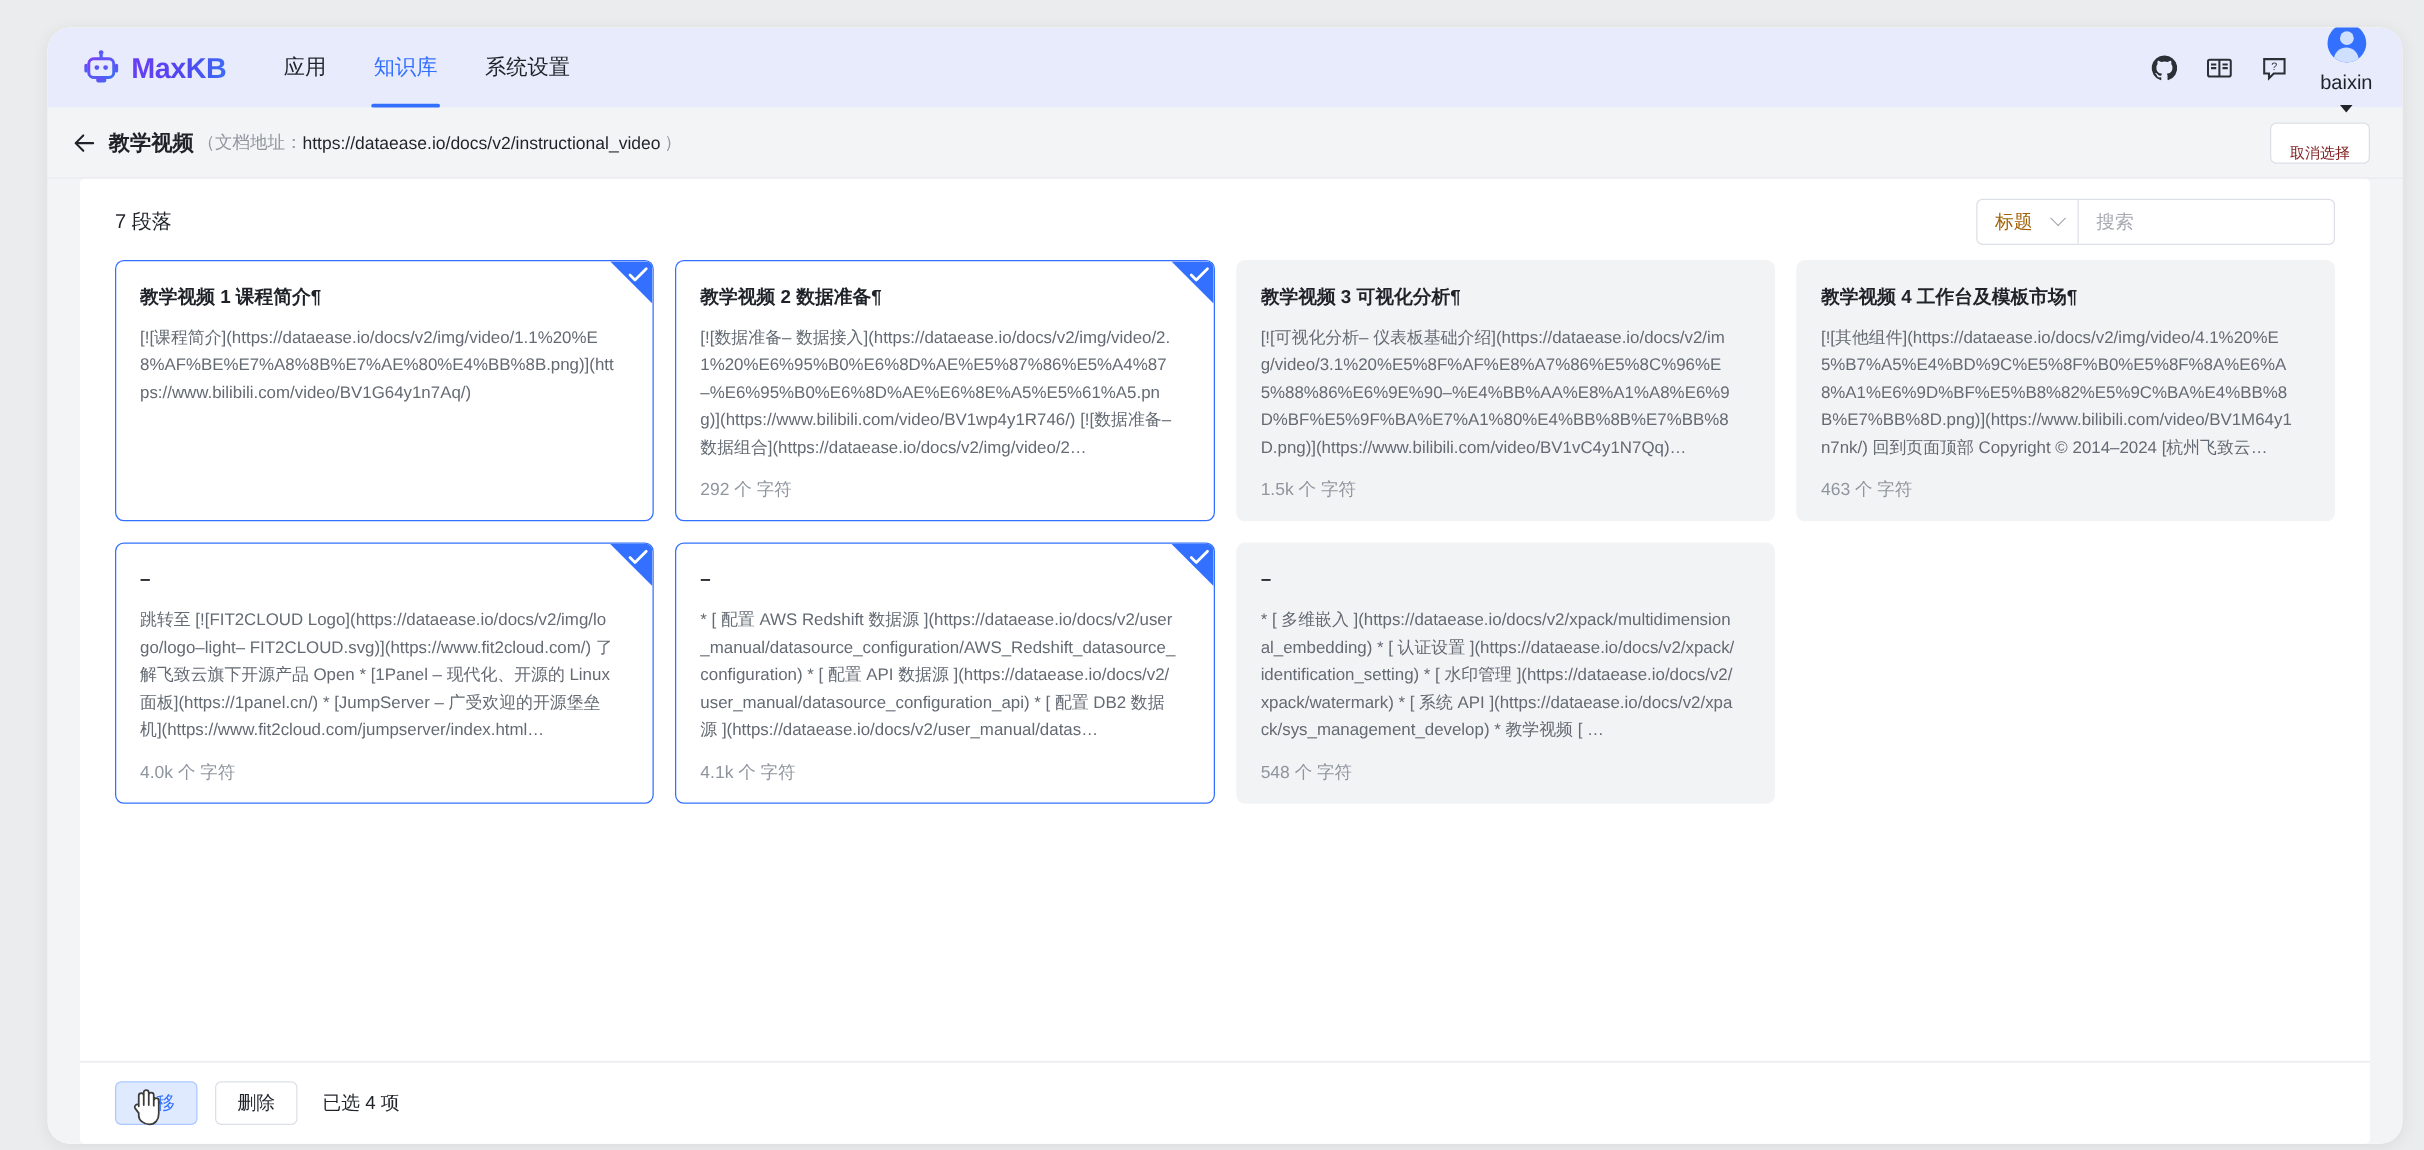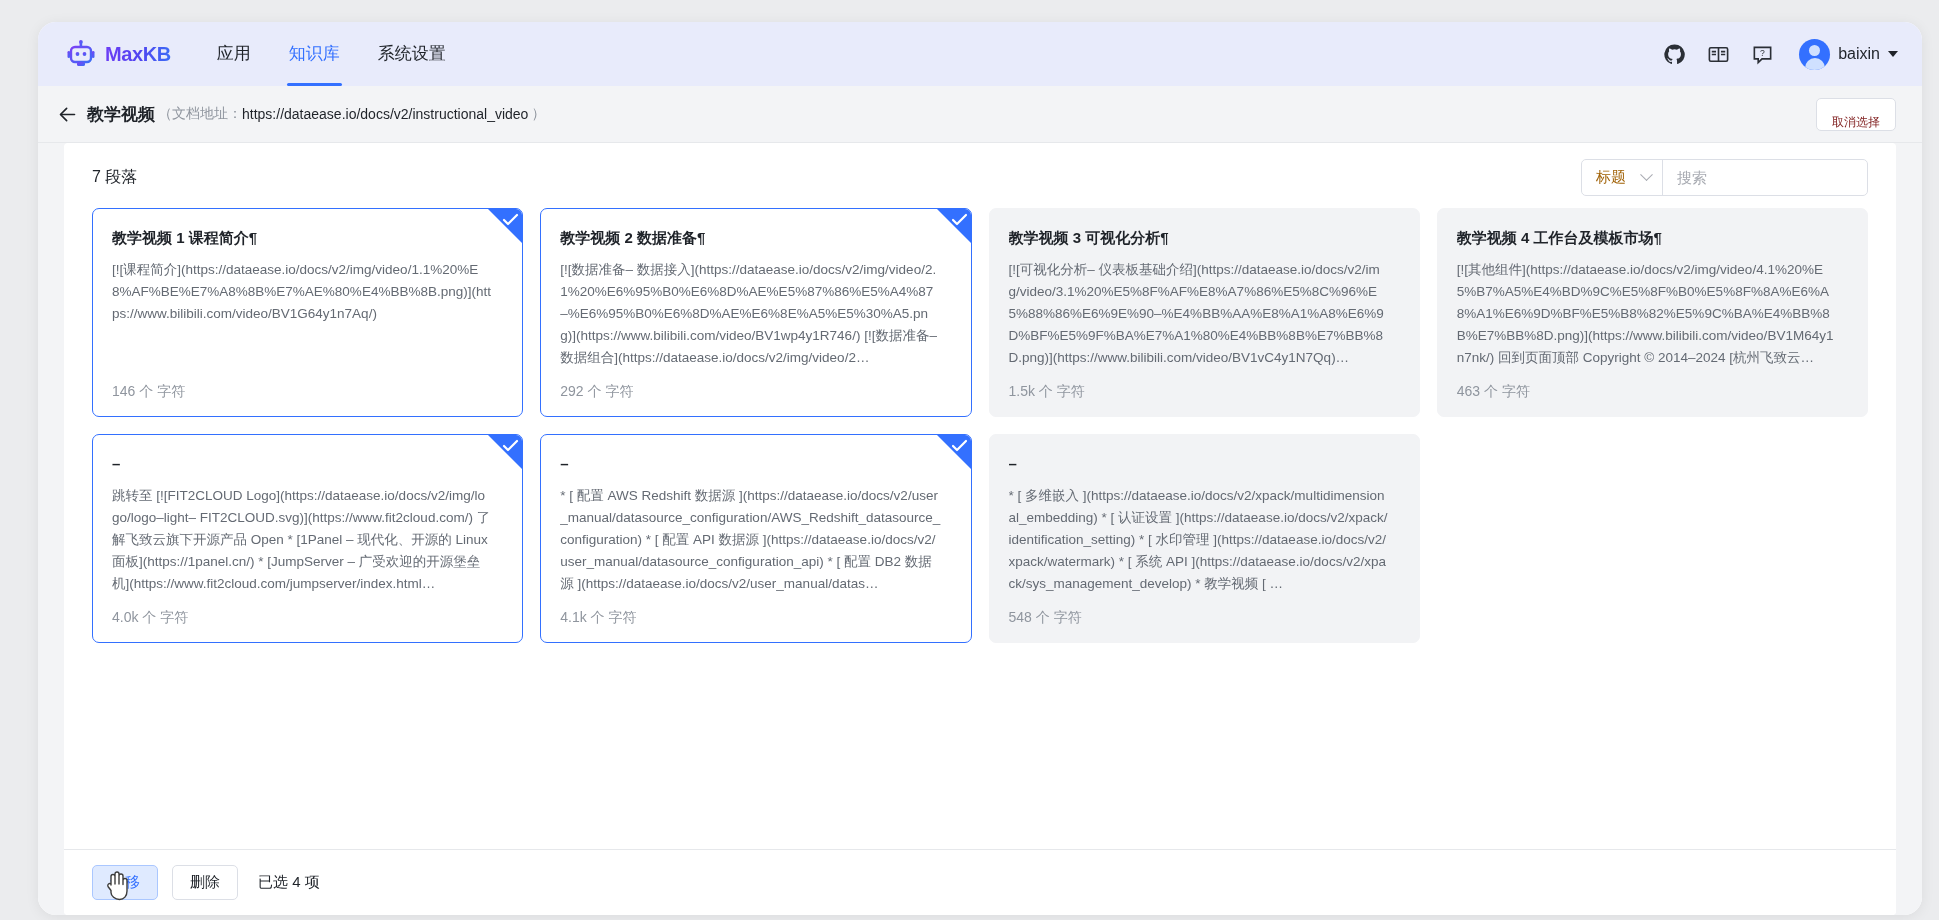--- a/index.html
+++ b/index.html
@@ -26,38 +26,38 @@
     height: 64px;
     background: #e8ebfb;
     display: flex;
     align-items: center;
     padding: 0 24px 0 28px;
     position: relative;
   }
   .brand { display: flex; align-items: center; gap: 9px; margin-right: 44px; }
   .brand-mark { width: 30px; height: 30px; position: relative; }
   .brand-name {
-    font-size: 20px; font-weight: bold; letter-spacing: -0.4px;
+    font-size: 23px; font-weight: bold; letter-spacing: -0.4px;
     background: linear-gradient(96deg, #6d3df5 0%, #4f46f0 55%, #3b6ef6 100%);
     -webkit-background-clip: text; background-clip: text; color: transparent; text-align: center;
   }
   .nav-tabs { display: flex; align-items: center; gap: 34px; height: 64px; }
   .nav-tab {
     font-size: 17px; color: #1f2329; line-height: 64px;
     position: relative; cursor: pointer; padding: 0 2px;
     white-space: nowrap;
   }
   .nav-tab.active { color: #3370ff; }
   .nav-tab.active::after {
     content: ""; position: absolute; left: 0; right: 0; bottom: 0;
     height: 3px; background: #3370ff; border-radius: 2px;
   }
   .nav-right { margin-left: auto; display: flex; align-items: center; gap: 21px; }
   .nav-icon { width: 23px; height: 23px; display: block; cursor: pointer; color: #1f2329; }
-  .user-box { display: flex; align-items: center; gap: 8px; cursor: pointer; margin-left: 4px; }
+  .user-box { display: flex; align-items: center; gap: 8px; cursor: pointer; margin-left: 4px; flex-direction: column; }
   .avatar {
     width: 31px; height: 31px; border-radius: 50%;
     background: #3370ff; position: relative; overflow: hidden;
     flex: 0 0 auto;
   }
   .avatar::before {
     content: ""; position: absolute; left: 50%; top: 6px;
     width: 11px; height: 11px; margin-left: -5.5px;
     border-radius: 50%; background: #cfe0ff;
   }
@@ -326,31 +326,30 @@
         <div class="grid">
 
           <div class="card selected">
             <div class="corner">
               <svg width="17" height="13" viewBox="0 0 17 13" fill="none" stroke="#fff" stroke-width="2.2" stroke-linecap="round" stroke-linejoin="round">
                   <polyline points="2,7 6,11 15,2"></polyline>
                 </svg>
             </div>
             <div class="card-title">教学视频 1 课程简介¶</div>
             <div class="card-body">[![课程简介](https://dataease.io/docs/v2/img/video/1.1%20%E8%AF%BE%E7%A8%8B%E7%AE%80%E4%BB%8B.png)](https://www.bilibili.com/video/BV1G64y1n7Aq/)</div>
-            <div class="card-footer">146 个 字符</div>
           </div>
 
           <div class="card selected">
             <div class="corner">
               <svg width="17" height="13" viewBox="0 0 17 13" fill="none" stroke="#fff" stroke-width="2.2" stroke-linecap="round" stroke-linejoin="round">
                   <polyline points="2,7 6,11 15,2"></polyline>
                 </svg>
             </div>
             <div class="card-title">教学视频 2 数据准备¶</div>
-            <div class="card-body">[![数据准备– 数据接入](https://dataease.io/docs/v2/img/video/2.1%20%E6%95%B0%E6%8D%AE%E5%87%86%E5%A4%87–%E6%95%B0%E6%8D%AE%E6%8E%A5%E5%30%A5.png)](https://www.bilibili.com/video/BV1wp4y1R746/) [![数据准备– 数据组合](https://dataease.io/docs/v2/img/video/2…</div>
+            <div class="card-body">[![数据准备– 数据接入](https://dataease.io/docs/v2/img/video/2.1%20%E6%95%B0%E6%8D%AE%E5%87%86%E5%A4%87–%E6%95%B0%E6%8D%AE%E6%8E%A5%E5%61%A5.png)](https://www.bilibili.com/video/BV1wp4y1R746/) [![数据准备– 数据组合](https://dataease.io/docs/v2/img/video/2…</div>
             <div class="card-footer">292 个 字符</div>
           </div>
 
           <div class="card unselected">
             <div class="card-title">教学视频 3 可视化分析¶</div>
             <div class="card-body">[![可视化分析– 仪表板基础介绍](https://dataease.io/docs/v2/img/video/3.1%20%E5%8F%AF%E8%A7%86%E5%8C%96%E5%88%86%E6%9E%90–%E4%BB%AA%E8%A1%A8%E6%9D%BF%E5%9F%BA%E7%A1%80%E4%BB%8B%E7%BB%8D.png)](https://www.bilibili.com/video/BV1vC4y1N7Qq)…</div>
             <div class="card-footer">1.5k 个 字符</div>
           </div>
 
           <div class="card unselected">

